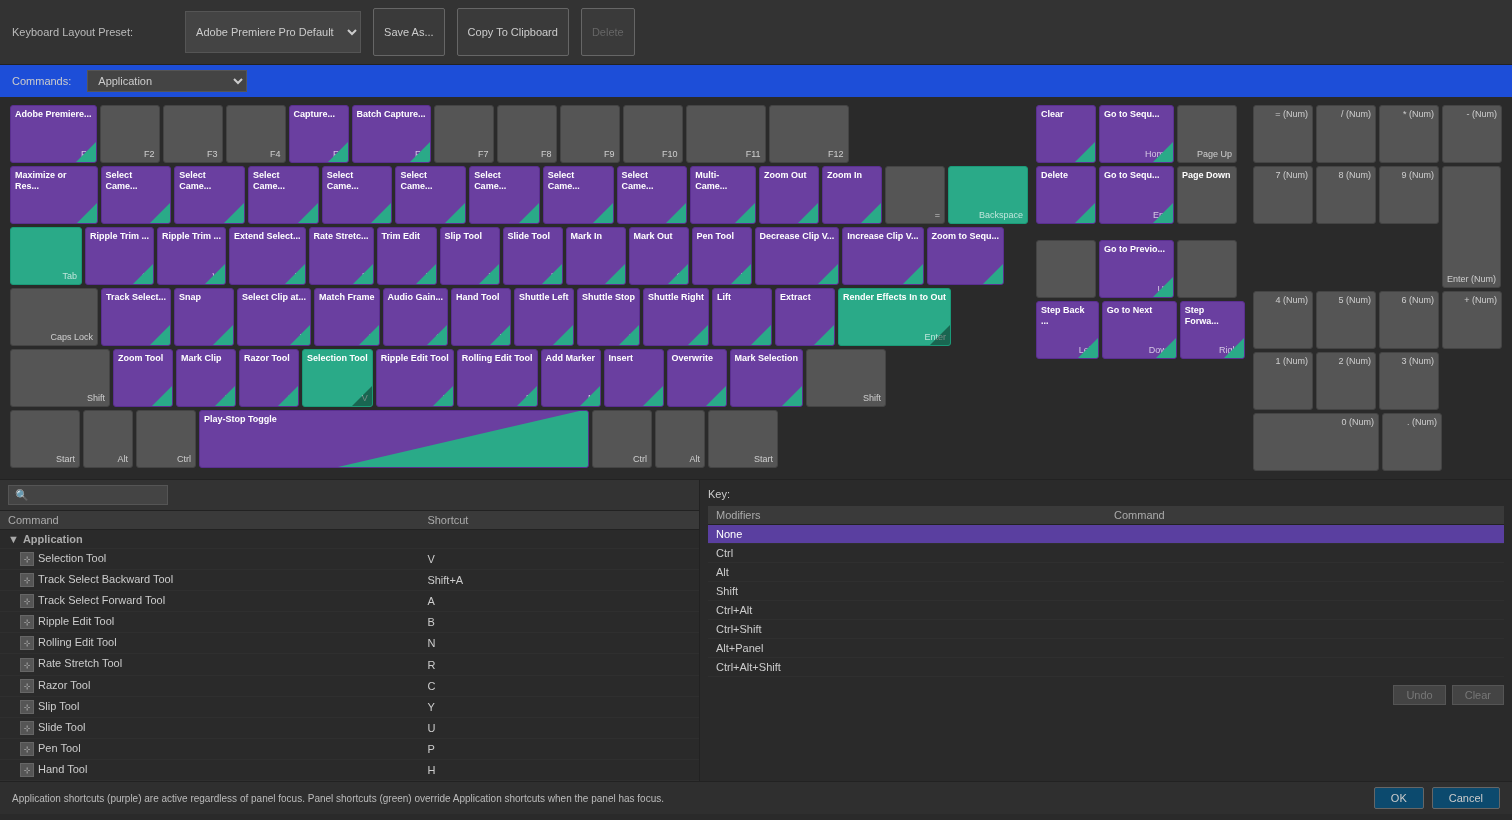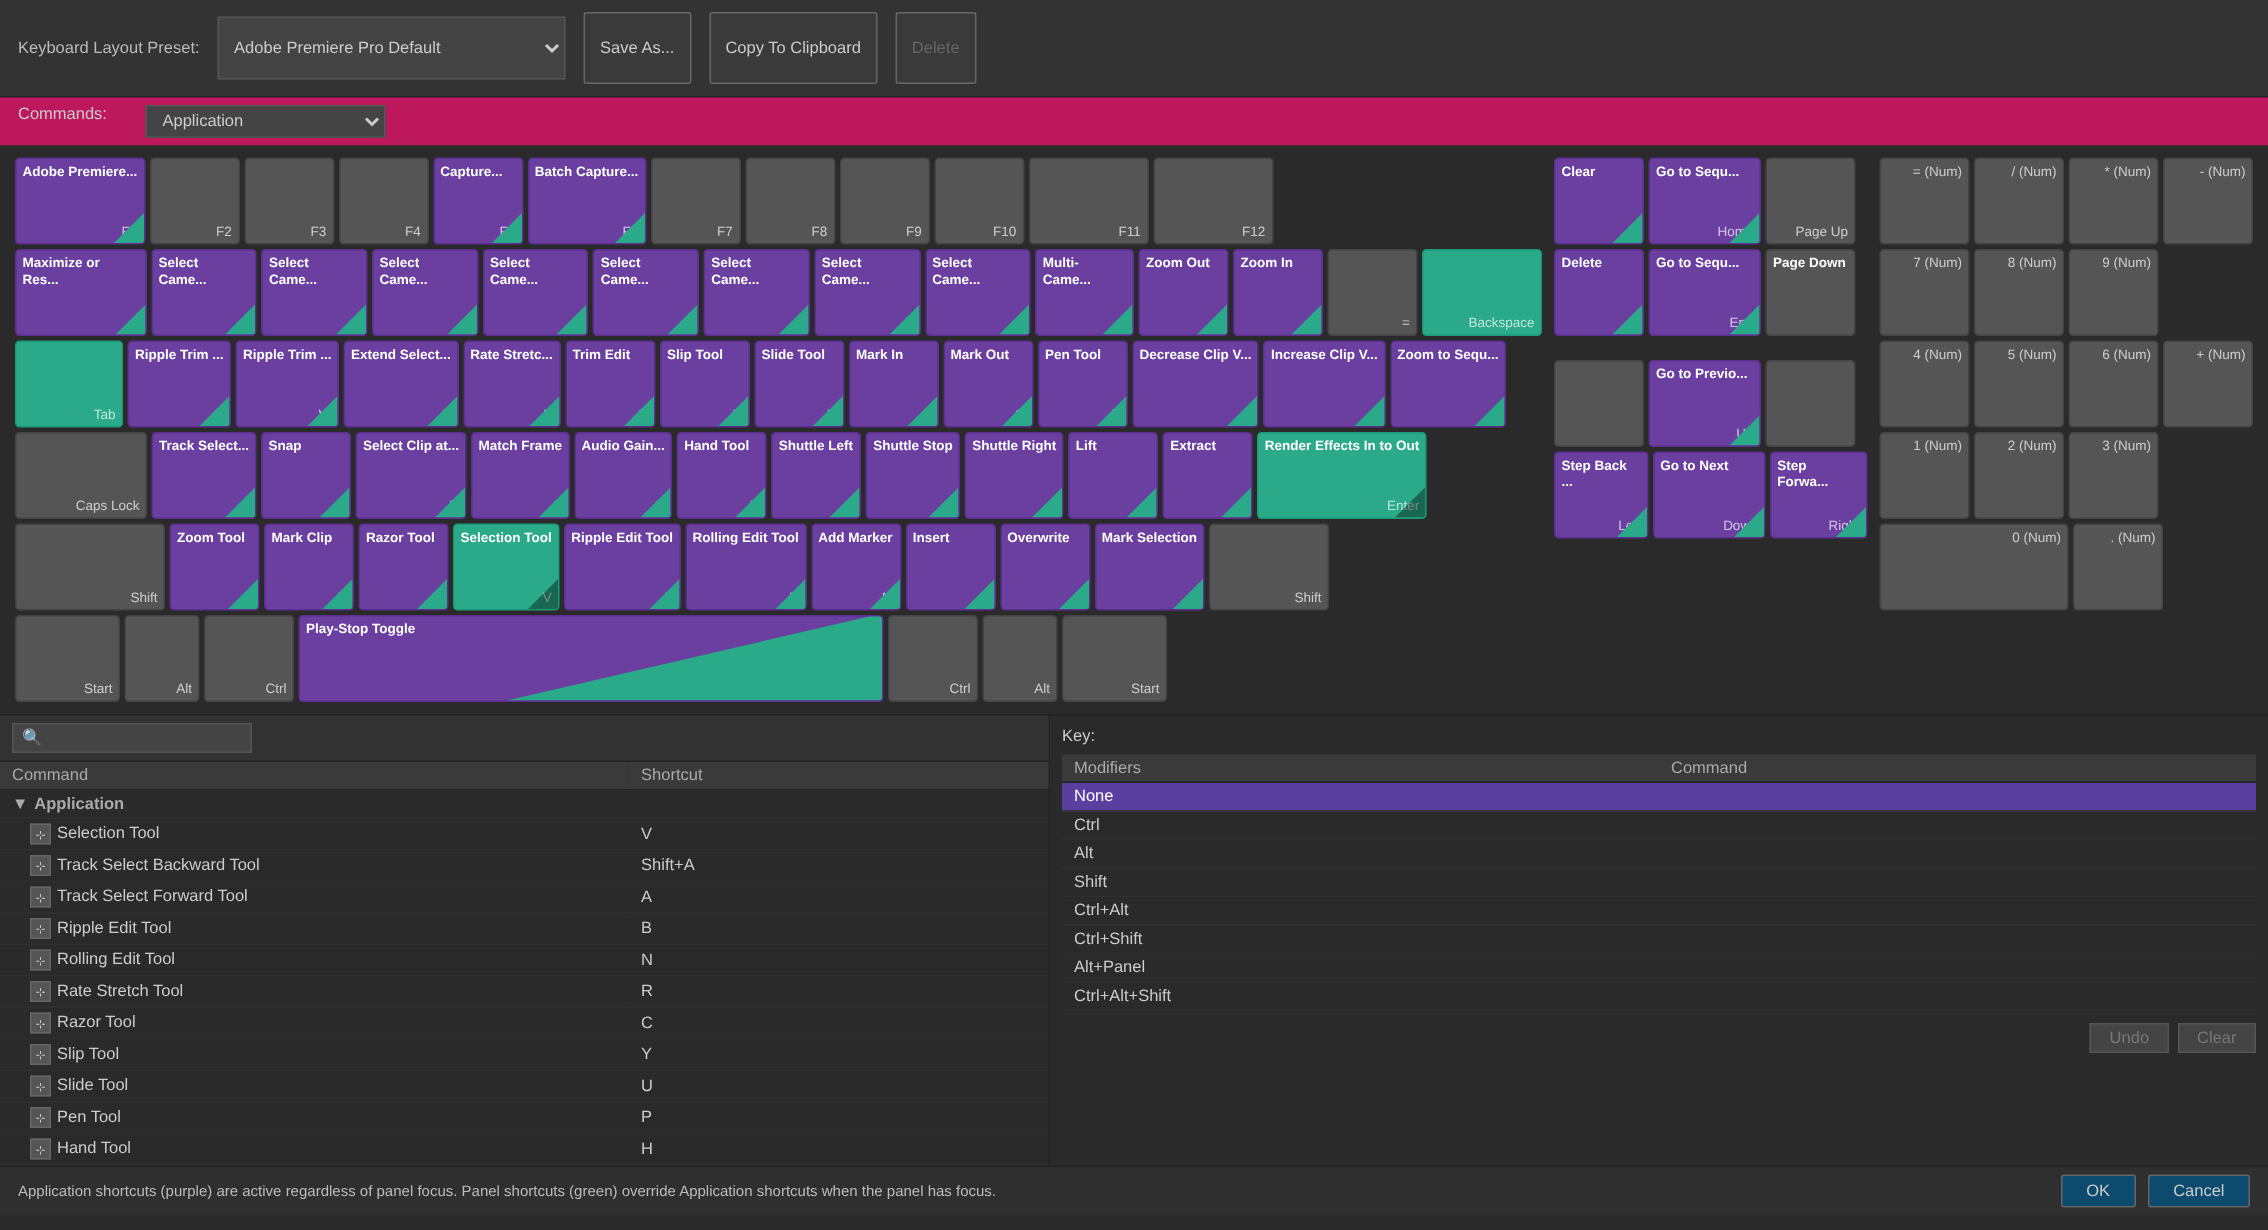--- a/index.html
+++ b/index.html
@@ -22,38 +22,40 @@
       gap: 12px;
       border-bottom: 1px solid #222;
     }
     .top-bar label { color: #bbb; font-size: 11px; }
     .preset-select {
       background: #444;
       color: #ccc;
       border: 1px solid #555;
       padding: 13px 6px;
       font-size: 11px;
-      width: 232px;
+      width: 176px;
+      margin-left: 40px;
     }
     .top-bar button {
       background: #3a3a3a;
       color: #ccc;
       border: 1px solid #666;
       padding: 17px 10px;
       font-size: 11px;
       cursor: pointer;
       border-radius: 2px;
     }
     .top-bar button:disabled { color: #666; cursor: default; }
 
     .commands-bar {
-      background: #be185d;
+      background: #1d4ed8;
       padding: 5px 12px;
       display: flex;
-      gap: 26px;
+      align-items: center;
+      gap: 16px;
     }
     .commands-select {
       background: #444;
       color: #ccc;
       border: 1px solid #555;
       padding: 3px 6px;
       font-size: 11px;
       width: 160px;
     }
 
@@ -709,20 +711,24 @@
       <div class="key-row">
         <div class="key gray w-f">
             <span class="key-label">7 (Num)</span>
           </div>
         <div class="key gray w-f">
             <span class="key-label">8 (Num)</span>
           </div>
         <div class="key gray w-f">
             <span class="key-label">9 (Num)</span>
           </div>
+        <div class="key gray w-enter-num">
+          <span class="cmd-name"></span>
+          <span class="key-label">Enter (Num)</span>
+        </div>
       </div>
 
       <div class="key-row">
         <div class="key gray w-f">
             <span class="key-label">4 (Num)</span>
           </div>
         <div class="key gray w-f">
             <span class="key-label">5 (Num)</span>
           </div>
         <div class="key gray w-f">

